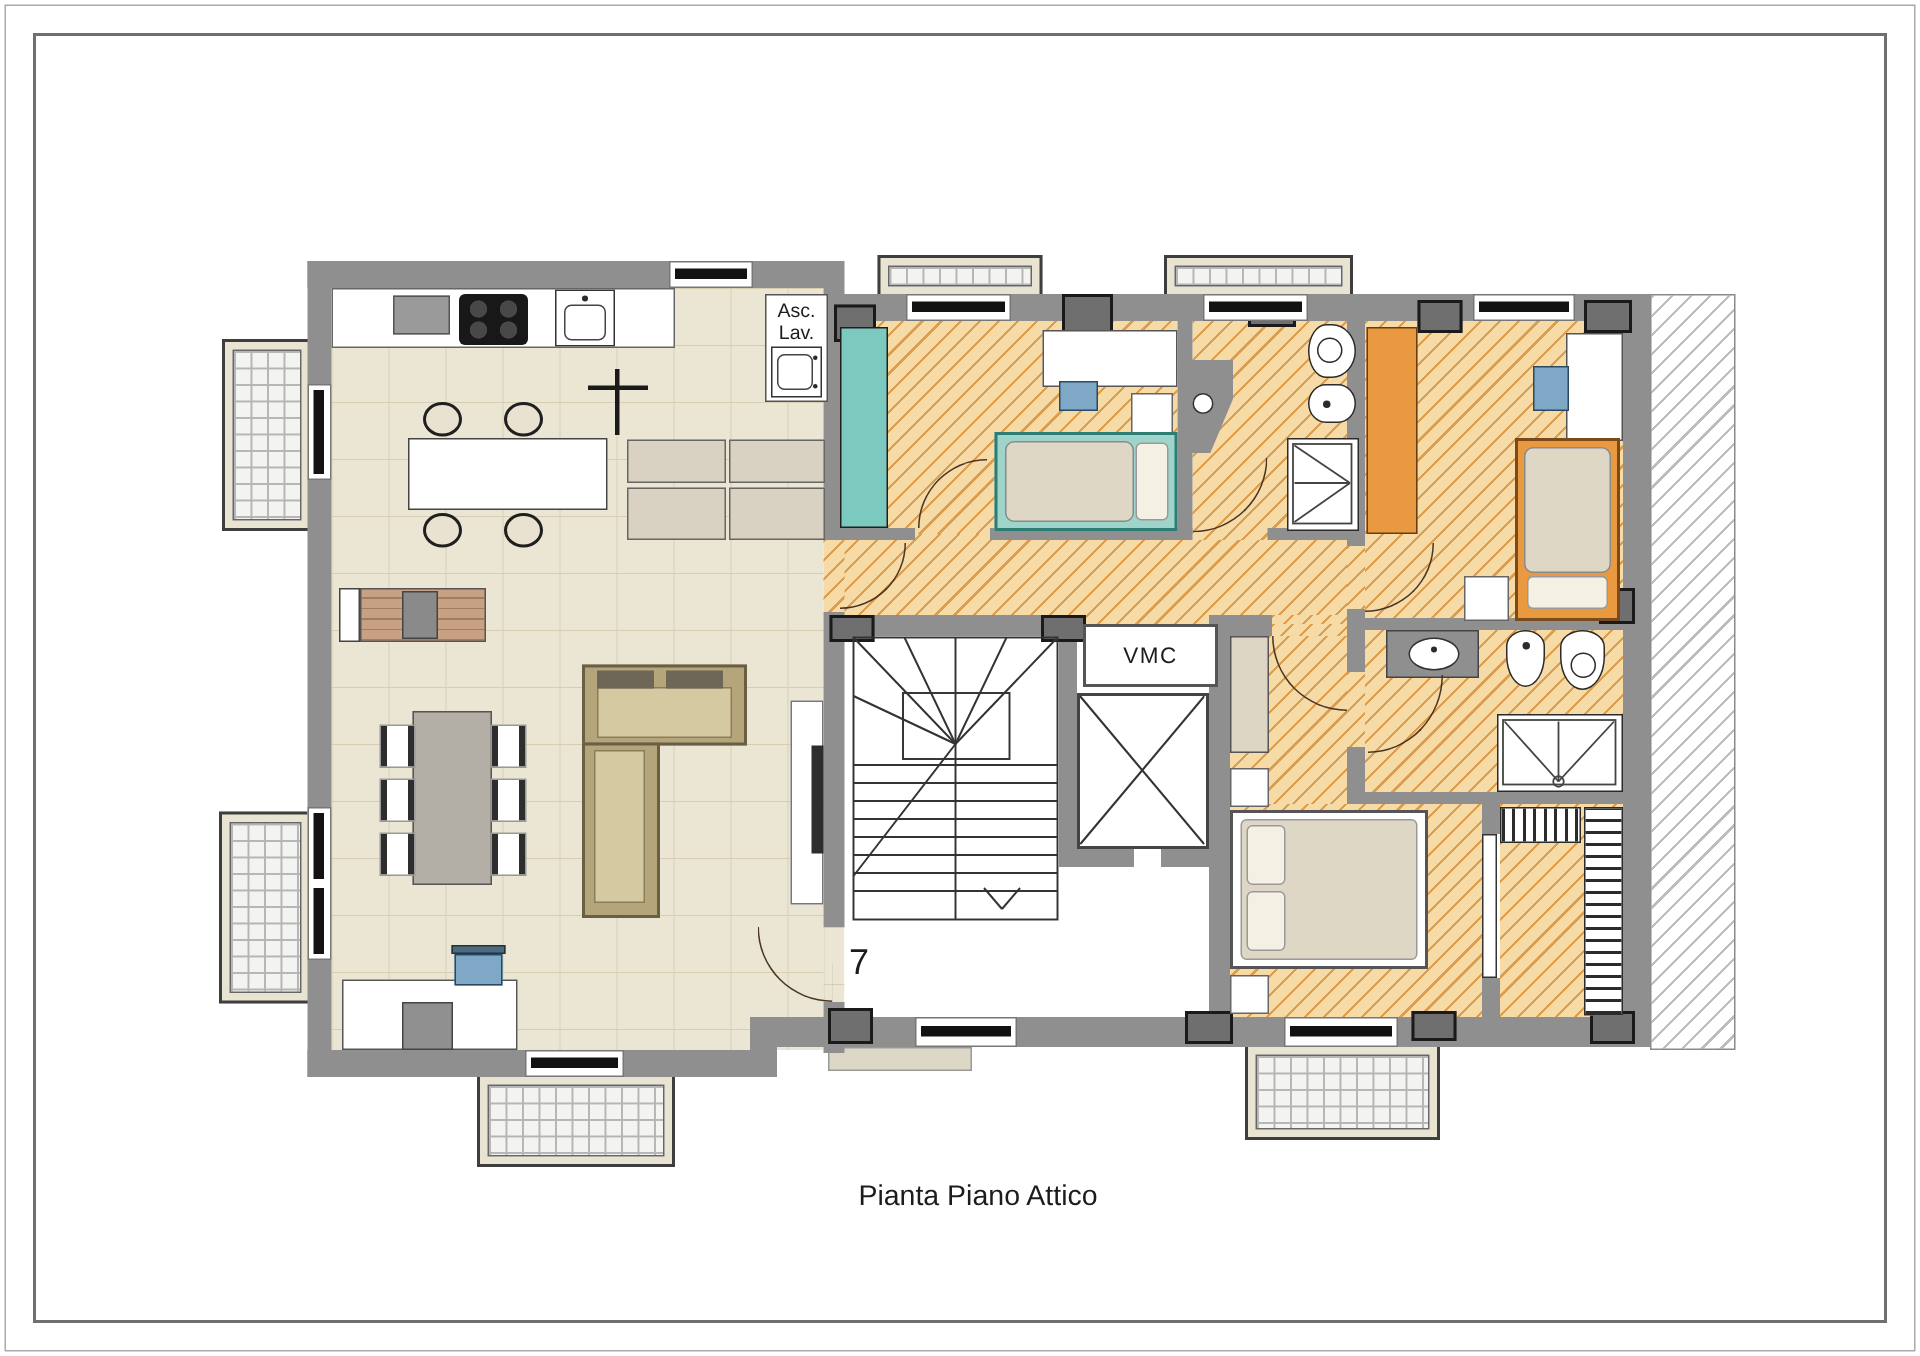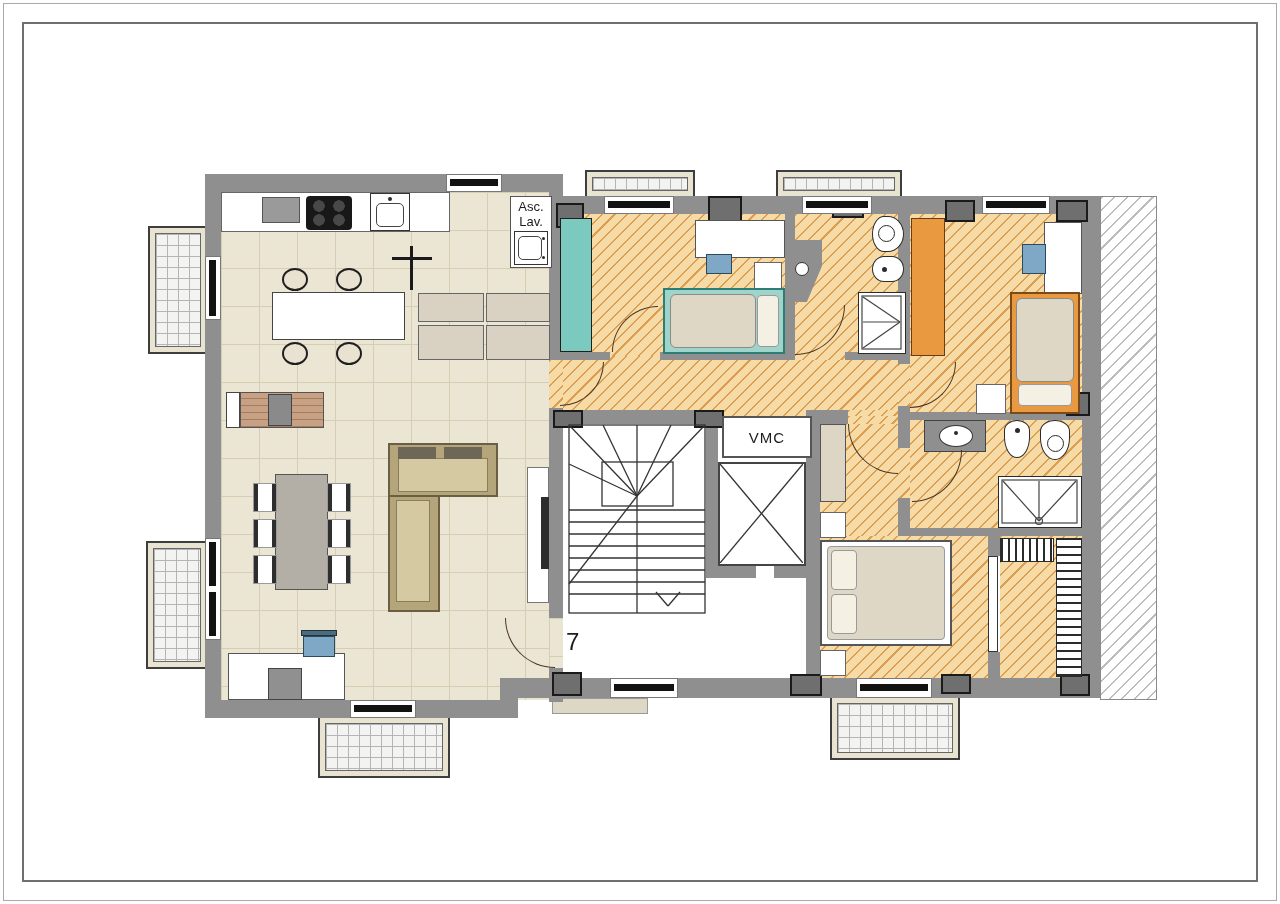--- a/index.html
+++ b/index.html
@@ -314,14 +314,15 @@
         </g>
       </svg>
   </div>
   <div class="arc br" style="left:912px;top:450px;width:50px;height:52px;"></div>
 
   <div class="stripes-v" style="left:1000px;top:538px;width:54px;height:24px;"></div>
   <div class="stripes-h" style="left:1056px;top:538px;width:26px;height:139px;"></div>
   <div class="abs" style="left:988px;top:556px;width:10px;height:96px;background:#fff;border:1.5px solid #333;box-sizing:border-box;"></div>
 
   <div class="title-block">
+    <div>Pianta Piano Attico</div>
   </div>
 </div>
 
 </body></html>

